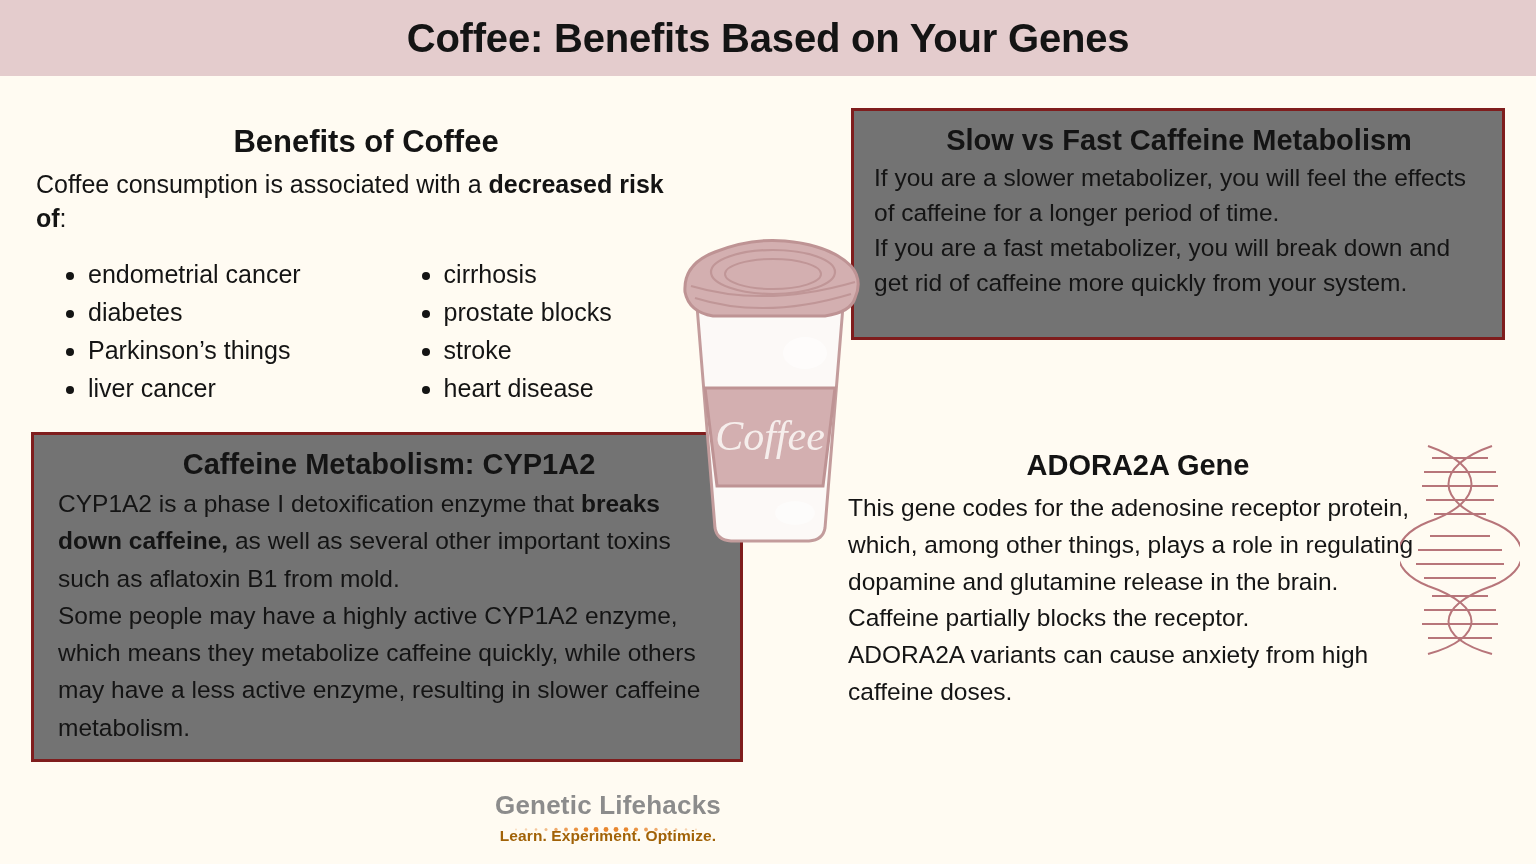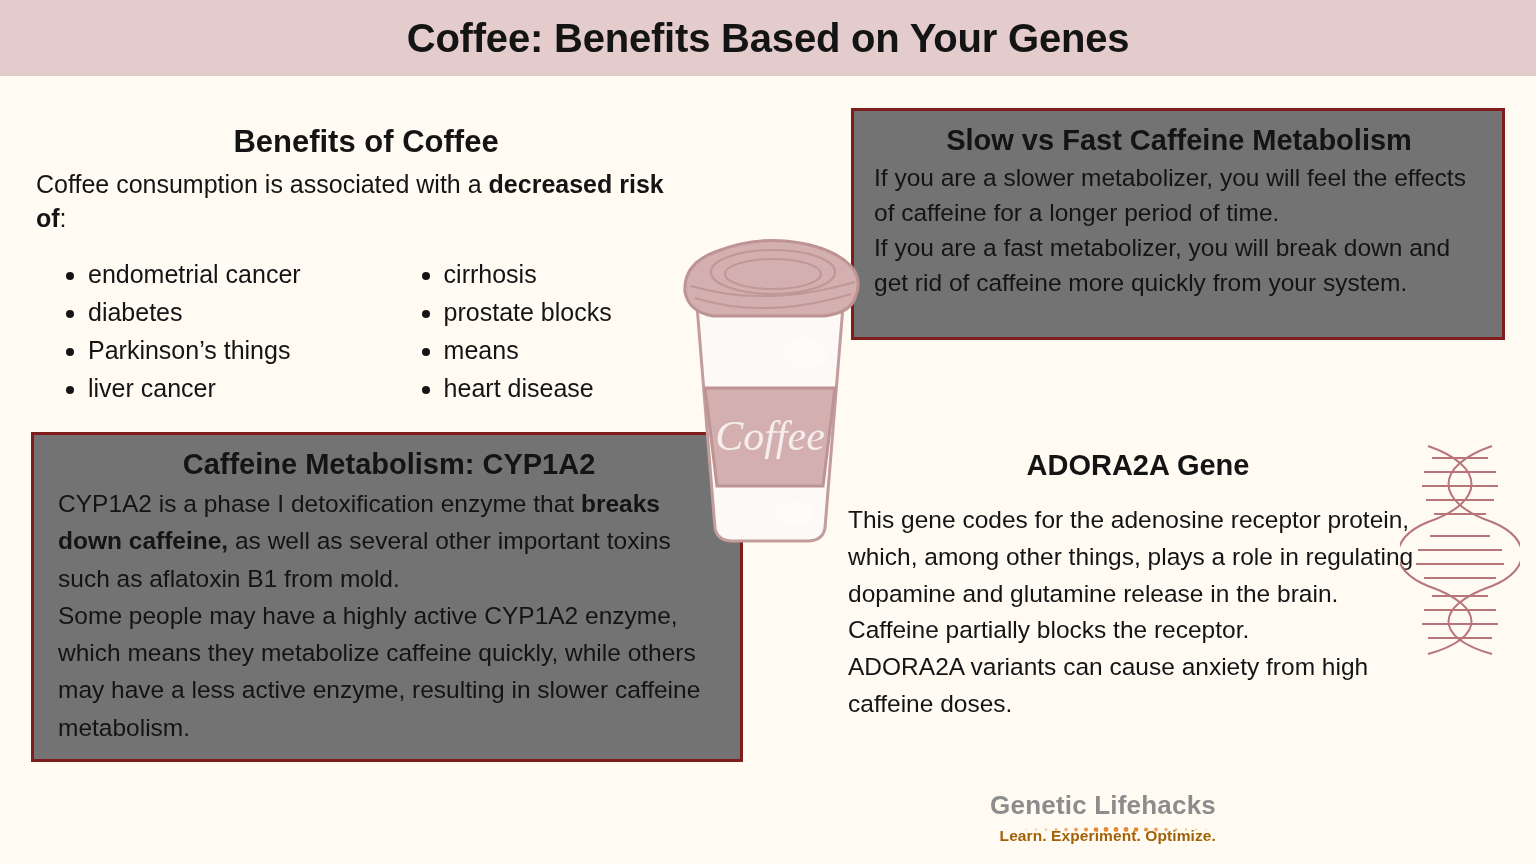--- a/index.html
+++ b/index.html
@@ -58,33 +58,33 @@
   #slowfast h2{font-size:29px;margin-bottom:4px;}
   #slowfast p{font-size:24.5px;line-height:1.42;}
 
   
   #cyp{left:31px;top:432px;width:712px;height:330px;padding:12px 20px 10px 24px;}
   #cyp h2{font-size:29px;margin-bottom:4px;}
   #cyp p{font-size:24.5px;line-height:1.52;}
 
   
   #adora{left:848px;top:448px;width:580px;}
-  #adora h2{font-size:29px;margin-bottom:20px;}
+  #adora h2{font-size:29px;margin-bottom:8px;}
   #adora p{font-size:24.5px;line-height:1.5;}
 
   
   #cup{position:absolute;left:655px;top:228px;width:230px;height:320px;}
 
   
   #dna{position:absolute;left:1400px;top:440px;width:120px;height:215px;}
 
   
   #logo{
     position:absolute;left:0;top:790px;width:1216px;
-    display:flex;flex-direction:column;align-items:flex-end;
+    display:flex;flex-direction:column;align-items:center;
   }
   .logo-main{
     font-size:26px;font-weight:bold;color:#8C8C8C;letter-spacing:0.2px;
   }
   .logo-dots{
     width:196px;height:7px;margin:-2px 0 0 0;position:relative;
   }
   .logo-sub{
     font-size:15.5px;font-weight:bold;color:#a16207;letter-spacing:0.1px;
     margin-top:1px;
@@ -106,21 +106,21 @@
     <div class="bullet-cols">
       <ul class="col-a">
         <li>endometrial cancer</li>
         <li>diabetes</li>
         <li>Parkinson’s things</li>
         <li>liver cancer</li>
       </ul>
       <ul class="col-b">
         <li>cirrhosis</li>
         <li>prostate blocks</li>
-        <li>means</li>
+        <li>stroke</li>
         <li>heart disease</li>
       </ul>
     </div>
   </div>
 
   <div class="panel bordered" id="slowfast">
     <h2>Slow vs Fast Caffeine Metabolism</h2>
     <p>If you are a slower metabolizer, you will feel the effects of caffeine for a longer period of time.</p>
     <p>If you are a fast metabolizer, you will break down and get rid of caffeine more quickly from your system.</p>
   </div>

